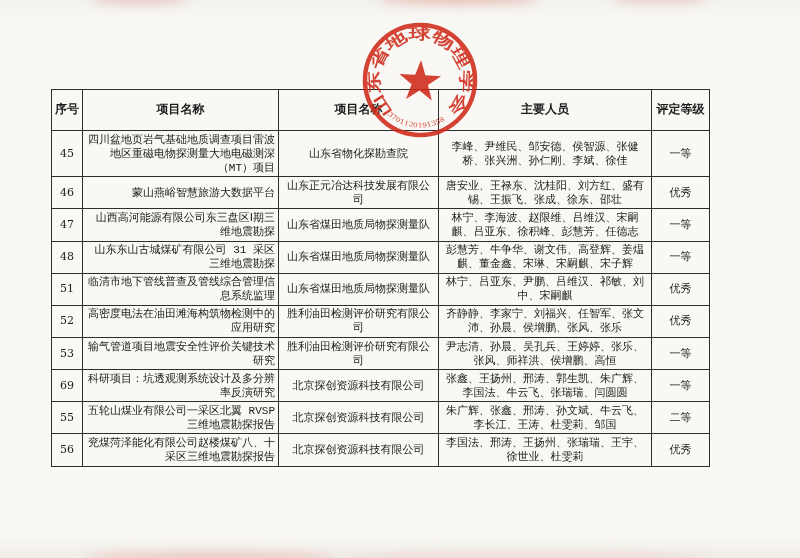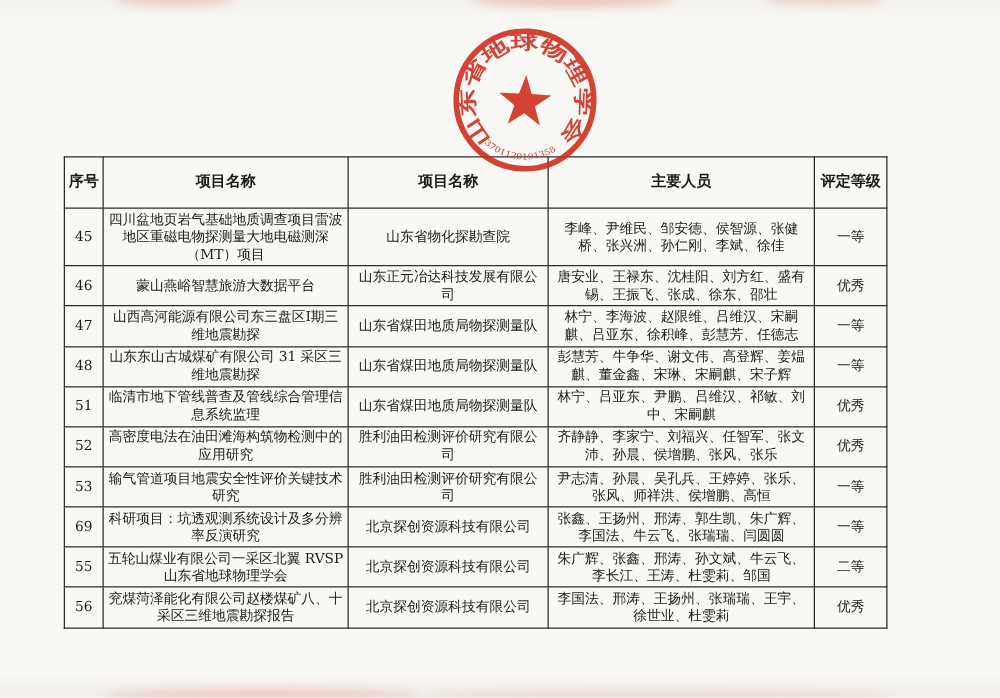--- a/index.html
+++ b/index.html
@@ -14,35 +14,34 @@
   .sm-t1{left:92px;top:-5px;width:95px;height:10px;background:#dd9c92;opacity:.45;}
   .sm-t2{left:378px;top:-5px;width:160px;height:10px;background:#e0958a;opacity:.5;}
   .sm-t3{left:612px;top:-5px;width:95px;height:9px;background:#dd9c92;opacity:.4;}
   .sm-b1{left:85px;top:551px;width:250px;height:10px;background:#e6aba0;opacity:.5;}
   .sm-b2{left:340px;top:552px;width:370px;height:9px;background:#ecc2b8;opacity:.45;}
 
   table.results{
     position:absolute;left:51px;top:89px;width:658px;
     border-collapse:collapse;table-layout:fixed;
     border:1.5px solid #2d2d2d;
-    margin-top:36px;
   }
   .results th,.results td{
     border:1px solid #2d2d2d;
     color:#1b1b1b;
     text-align:center;vertical-align:middle;
     overflow:hidden;
   }
   .results th{
     font-size:12px;font-weight:bold;padding:3px 1px;height:34px;line-height:1.3;
   }
   .results td{
     font-size:11px;line-height:1.28;padding:1.5px 3px;
   }
-  td.c-project{text-align:center;}
+  td.c-project{text-align:right;font-family:Liberation Mono, monospace;}
   col.w-no{width:31px;}
   col.w-project{width:196px;}
   col.w-org{width:160px;}
   col.w-people{width:213px;}
   col.w-grade{width:58px;}
 
   .seal{
     position:absolute;left:357px;top:14px;width:126px;height:132px;
     opacity:.88;transform:rotate(3deg);
   }
@@ -127,21 +126,21 @@
     </tr>
         <tr>
       <td class="c-no">69</td>
       <td class="c-project">科研项目：坑透观测系统设计及多分辨率反演研究</td>
       <td class="c-org">北京探创资源科技有限公司</td>
       <td class="c-people">张鑫、王扬州、邢涛、郭生凯、朱广辉、李国法、牛云飞、张瑞瑞、闫圆圆</td>
       <td class="c-grade">一等</td>
     </tr>
         <tr>
       <td class="c-no">55</td>
-      <td class="c-project">五轮山煤业有限公司一采区北翼 RVSP 山东省地球物理学会</td>
+      <td class="c-project">五轮山煤业有限公司一采区北翼 RVSP 三维地震勘探报告</td>
       <td class="c-org">北京探创资源科技有限公司</td>
       <td class="c-people">朱广辉、张鑫、邢涛、孙文斌、牛云飞、李长江、王涛、杜雯莉、邹国</td>
       <td class="c-grade">二等</td>
     </tr>
         <tr>
       <td class="c-no">56</td>
       <td class="c-project">兖煤菏泽能化有限公司赵楼煤矿八、十采区三维地震勘探报告</td>
       <td class="c-org">北京探创资源科技有限公司</td>
       <td class="c-people">李国法、邢涛、王扬州、张瑞瑞、王宇、徐世业、杜雯莉</td>
       <td class="c-grade">优秀</td>

